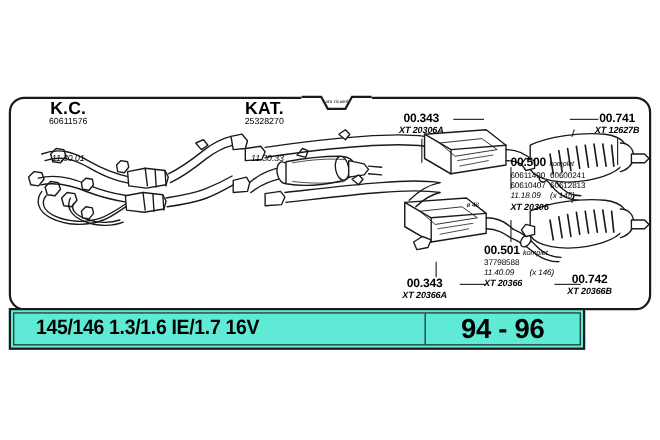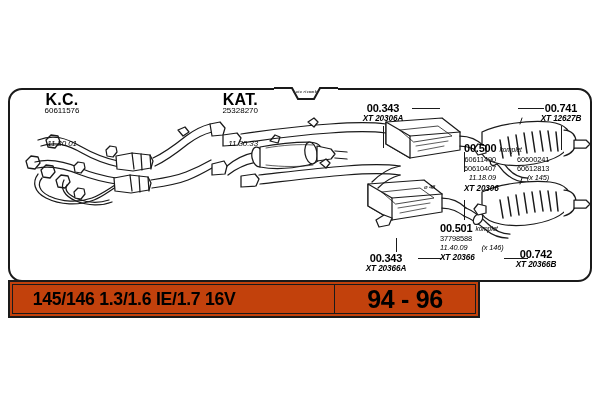--- a/index.html
+++ b/index.html
@@ -22,22 +22,22 @@
   #notch svg{display:block;}
   #notch-text{
     position:absolute;left:281px;top:90px;width:50px;
     font-size:3.4px;letter-spacing:.4px;font-weight:bold;
     font-style:italic;color:#2b2b2b;text-align:center;
     transform:scaleY(1.25);
   }
 
   
   #titlebar{
-    position:absolute;left:8px;top:280px;width:472px;height:38px;
-    border:2px solid #1a1a1a;box-sizing:border-box;background:#c2410c;
+    position:absolute;left:8px;top:280px;width:524px;height:38px;
+    border:2px solid #1a1a1a;box-sizing:border-box;background:#5eead4;
     display:flex;align-items:stretch;
   }
   #titlebar-inner{
     position:absolute;left:2px;top:2px;right:2px;bottom:2px;
     border:1px solid #1a1a1a;box-sizing:border-box;display:flex;
   }
   #title-main{
     flex:1;display:flex;align-items:center;padding-left:12px;
     font-size:19px;font-weight:bold;letter-spacing:-.3px;
     font-family:"Liberation Sans", sans-serif;
@@ -70,21 +70,21 @@
   .lead.v{width:1px;}
   .lead.h{height:1px;}
 
   
   #art{position:absolute;left:8px;top:88px;width:584px;height:194px;}
   #art svg{display:block;}
 
   .dim{position:absolute;font-size:6px;font-style:italic;letter-spacing:-.2px;}
 
   
-  .twocol{display:flex;gap:21px;text-align:right;}
+  .twocol{display:flex;gap:4px;}
   .twocol > div{display:flex;flex-direction:column;}
 </style>
 </head>
 <body>
 
 <div id="sheet">
 
   <div id="frame"></div>
 
   <div id="notch">
@@ -292,21 +292,21 @@
   <div class="lead v" style="left:561px;top:126px;height:24px;"></div>
 
   <div class="lbl ctr" style="left:352px;top:252px;width:68px;">
     <div class="hdr">00.343</div>
     <div class="xt">XT 20366A</div>
   </div>
   <div class="lead h" style="left:418px;top:258px;width:24px;"></div>
   <div class="lead v" style="left:396px;top:238px;height:14px;"></div>
 
   <div class="lbl" style="left:440px;top:222px;width:100px;">
-    <div style="display:flex;align-items:center;gap:3px;">
+    <div style="display:flex;align-items:flex-end;gap:3px;">
       <span class="hdr">00.501</span>
       <span class="komp">komplet</span>
     </div>
     <div class="num">37798588</div>
     <div style="display:flex;gap:14px;">
       <span class="ital">11.40.09</span>
       <span class="ital">(x 146)</span>
     </div>
     <div class="xt">XT 20366</div>
   </div>

